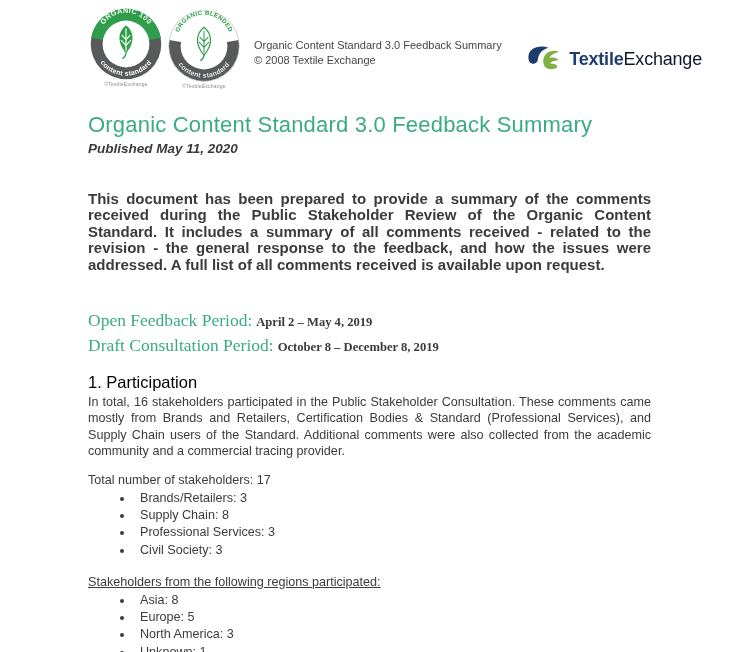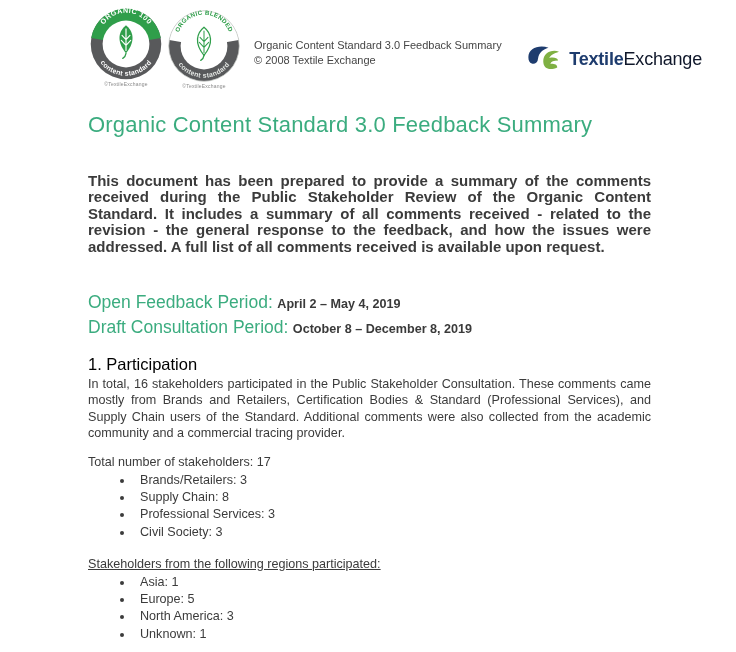--- a/index.html
+++ b/index.html
@@ -31,21 +31,21 @@
   .te-green { font-size:18px; font-weight:400; color:#0f172a; letter-spacing:-0.2px; }
 
   
   .content { position:absolute; left:88px; top:112px; width:563px; }
 
   .title { font-size:22px; font-weight:400; color:#3BAC7F; margin:0; line-height:26px; letter-spacing:0.2px; }
   .published { font-size:13.5px; font-weight:bold; font-style:italic; color:#3a3a3a; margin:3px 0 0 0; }
 
   .intro { margin:35px 0 0 0; font-size:15px; line-height:16.4px; text-align:justify;font-weight:bold; }
 
-  .periods { margin-top:37px; }
+  .periods { margin-top:37px;font-family:Liberation Serif, serif; }
   .period-line { margin-top:4px; }
   .period-line:first-child { margin-top:0; }
   .period-label { font-size:17.5px; color:#3BAC7F; }
   .period-value { font-size:12.6px; font-weight:bold; color:#3a3a3a; }
 
   .section-heading { margin:16px 0 0 0; font-size:16.5px; font-weight:400; color:#000000; line-height:20px; }
   .section-body { margin:2px 0 0 0; font-size:12.6px; line-height:16.4px; text-align:justify; }
 
   .list-title { margin:13px 0 0 0; font-size:12.6px; }
   .list-title.regions { margin-top:16px;text-decoration:underline; }
@@ -115,20 +115,21 @@
         <path d="M22,22 C22,13 31,8 40,11 C34,13 30,15.2 29,18.2 C34,17.2 38,18.2 39,21 C34,21 31,22 30,25 C35,24.8 38,26 38,29 C30,33 22,31 22,22 Z" fill="#7FB043"></path>
       </svg>
       <span class="te-bold">Textile</span>
         <span class="te-green">Exchange</span>
     </div>
   </header>
 
   <main class="content">
 
     <h1 class="title">Organic Content Standard 3.0 Feedback Summary</h1>
+    <p class="published">Published May 11, 2020</p>
 
     <p class="intro">This document has been prepared to provide a summary of the comments received during the Public Stakeholder Review of the Organic Content Standard. It includes a summary of all comments received - related to the revision - the general response to the feedback, and how the issues were addressed. A full list of all comments received is available upon request.</p>
 
     <div class="periods">
       <div class="period-line">
         <span class="period-label">Open Feedback Period:</span>
         <span class="period-value">April 2 – May 4, 2019</span>
       </div>
       <div class="period-line">
         <span class="period-label">Draft Consultation Period:</span>
@@ -142,20 +143,20 @@
     <p class="list-title">Total number of stakeholders: 17</p>
     <ul class="doc-list">
       <li>Brands/Retailers: 3</li>
       <li>Supply Chain: 8</li>
       <li>Professional Services: 3</li>
       <li>Civil Society: 3</li>
     </ul>
 
     <p class="list-title regions">Stakeholders from the following regions participated:</p>
     <ul class="doc-list">
-      <li>Asia: 1</li>
+      <li>Asia: 8</li>
       <li>Europe: 5</li>
       <li>North America: 3</li>
       <li>Unknown: 1</li>
     </ul>
 
   </main>
 </div>
 
 </body></html>

